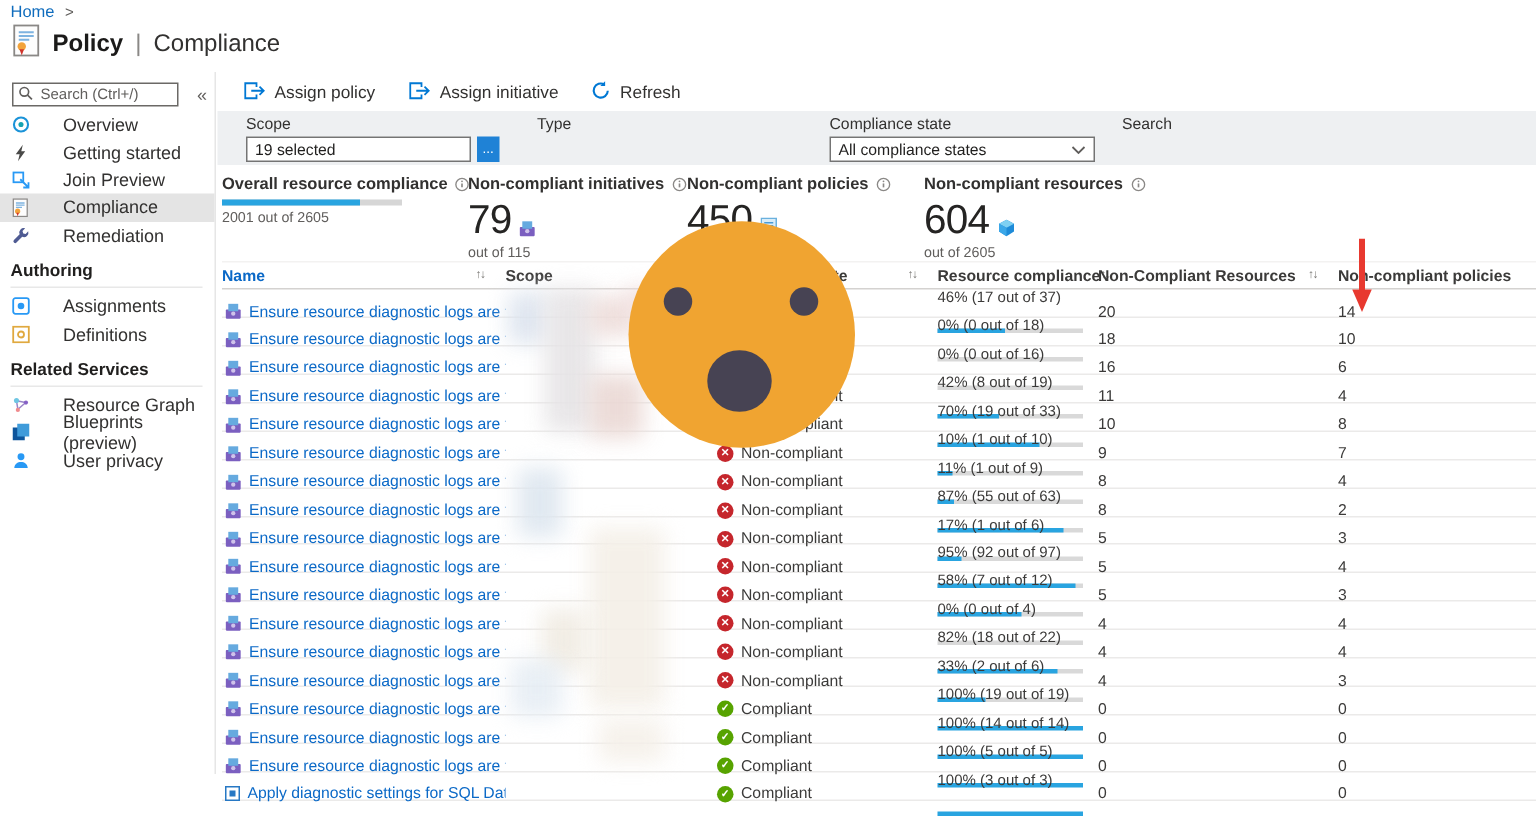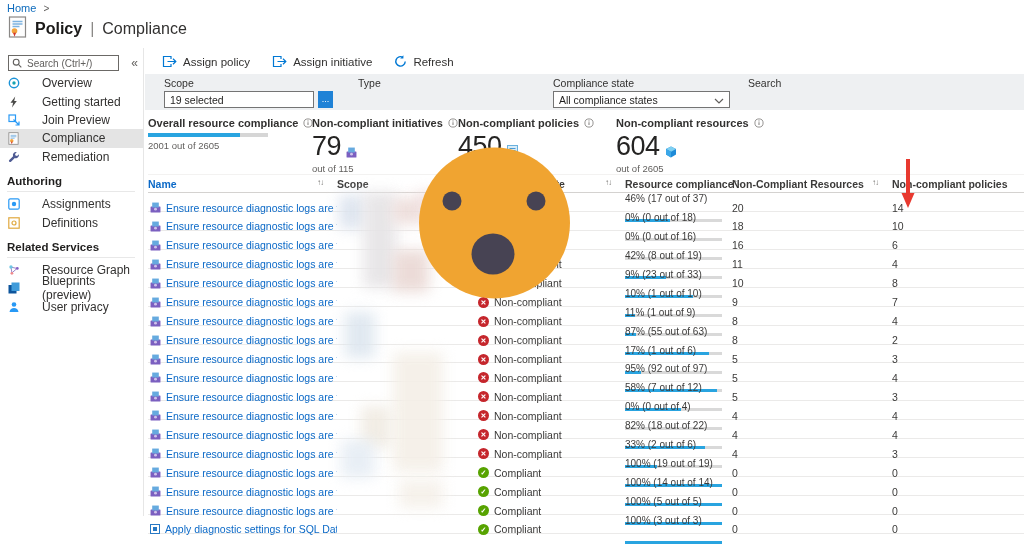--- a/index.html
+++ b/index.html
@@ -483,21 +483,21 @@
               </svg>
             </span>
             <a class="rlink">Ensure resource diagnostic logs are forwarded t...</a>
           </div>
           <div class="td scope"></div>
           <div class="td state">
             <span class="sicon bad">✕</span>
             <span>Non-compliant</span>
           </div>
           <div class="td comp">
-            <span class="ctext">9% (23 out of 33)</span>
+            <span class="ctext">70% (19 out of 33)</span>
             <span class="cbar">
               <span class="cfill" style="width:70%"></span>
             </span>
           </div>
           <div class="td num">10</div>
           <div class="td num">8</div>
         </div>
         <div class="tr">
           <div class="td name">
             <span class="ricon">

